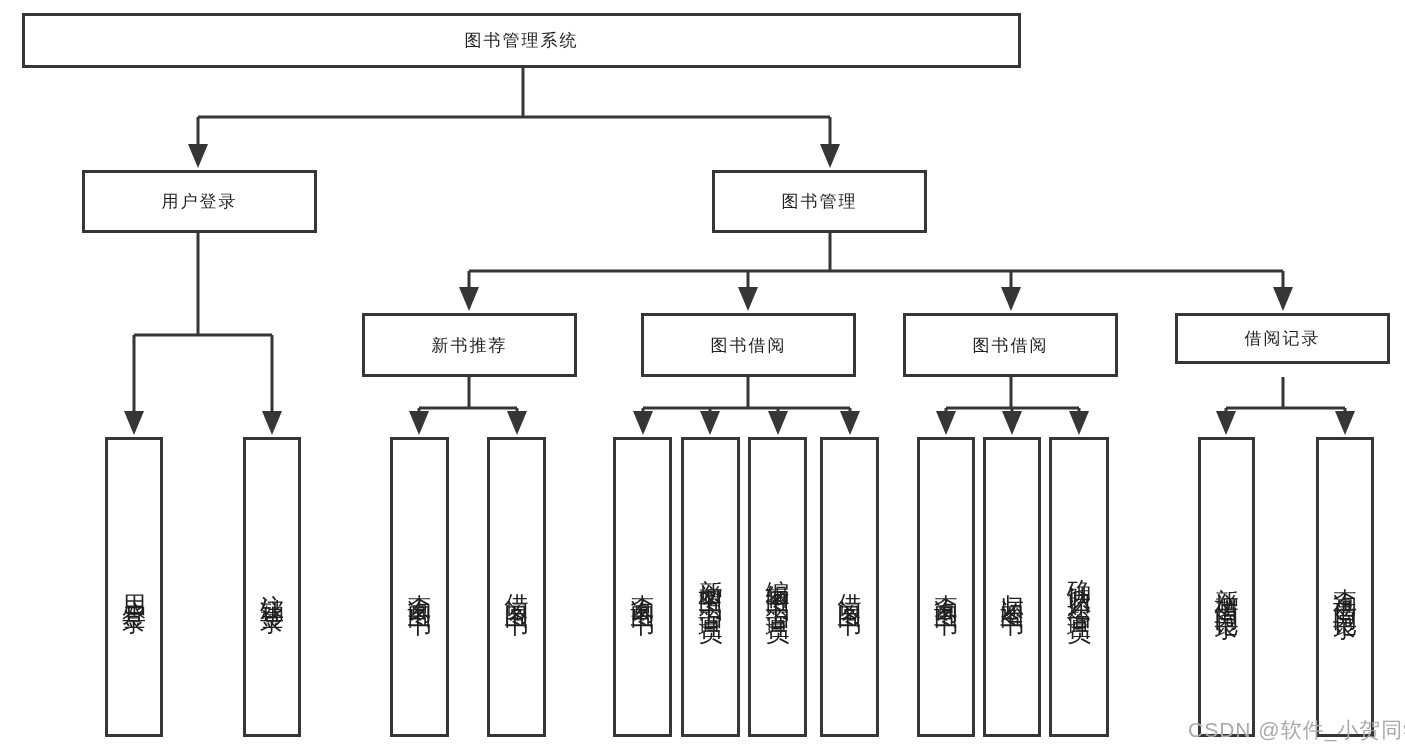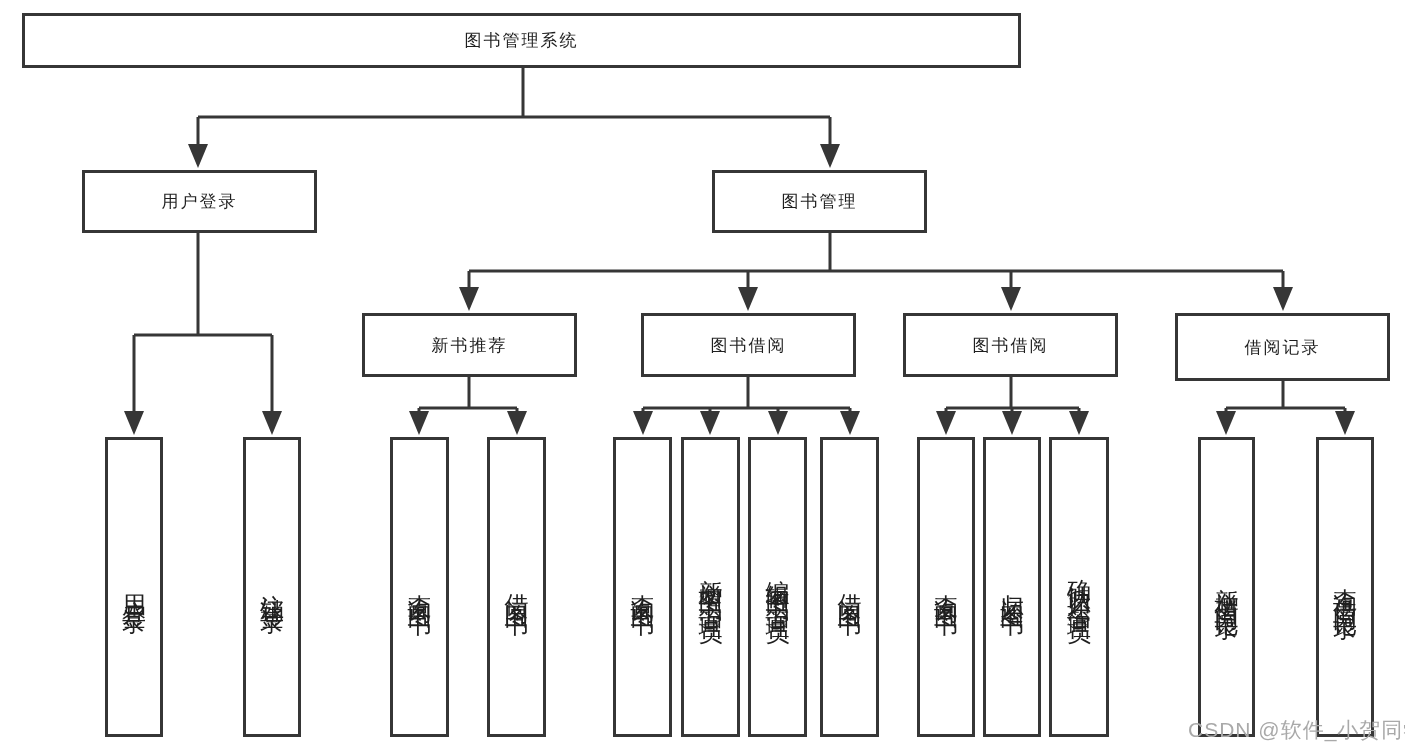--- a/index.html
+++ b/index.html
@@ -120,21 +120,21 @@
 
   <div class="node h-label" style="left:641px; top:313px; width:215px; height:64px;">
     <span>图书借阅</span>
   </div>
   <div class="node h-label" style="left:362px; top:313px; width:215px; height:64px;">
     <span>新书推荐</span>
   </div>
   <div class="node h-label" style="left:903px; top:313px; width:215px; height:64px;">
     <span>图书借阅</span>
   </div>
-  <div class="node h-label" style="left:1175px; top:313px; width:215px; height:68px;">
+  <div class="node h-label" style="left:1175px; top:313px; width:215px; height:51px;">
     <span>借阅记录</span>
   </div>
 
   <div class="node leaf" style="left:105px; width:58px;">
     <span class="vtext">用户登录</span>
   </div>
   <div class="node leaf" style="left:243px; width:58px;">
     <span class="vtext">注销登录</span>
   </div>
 

